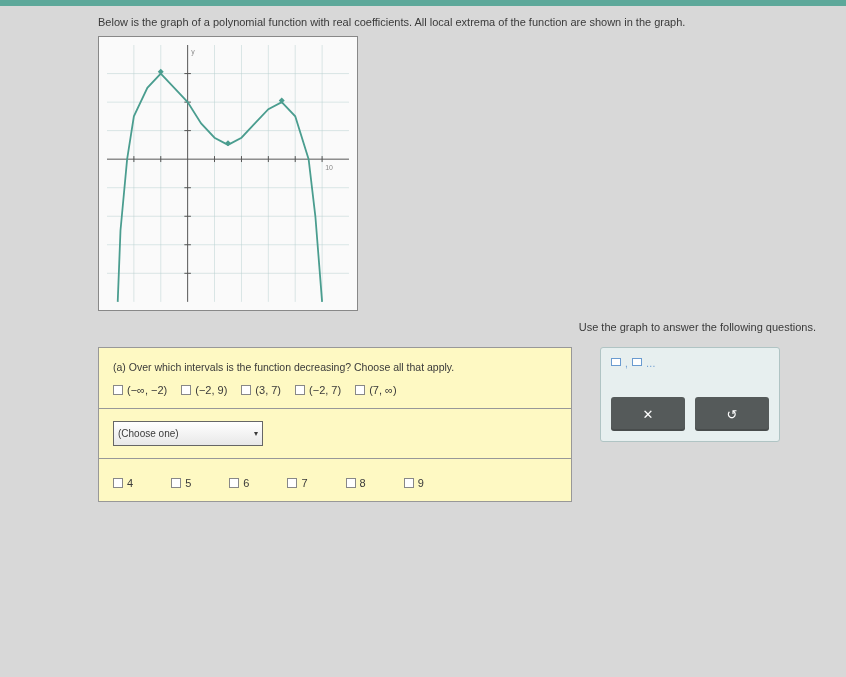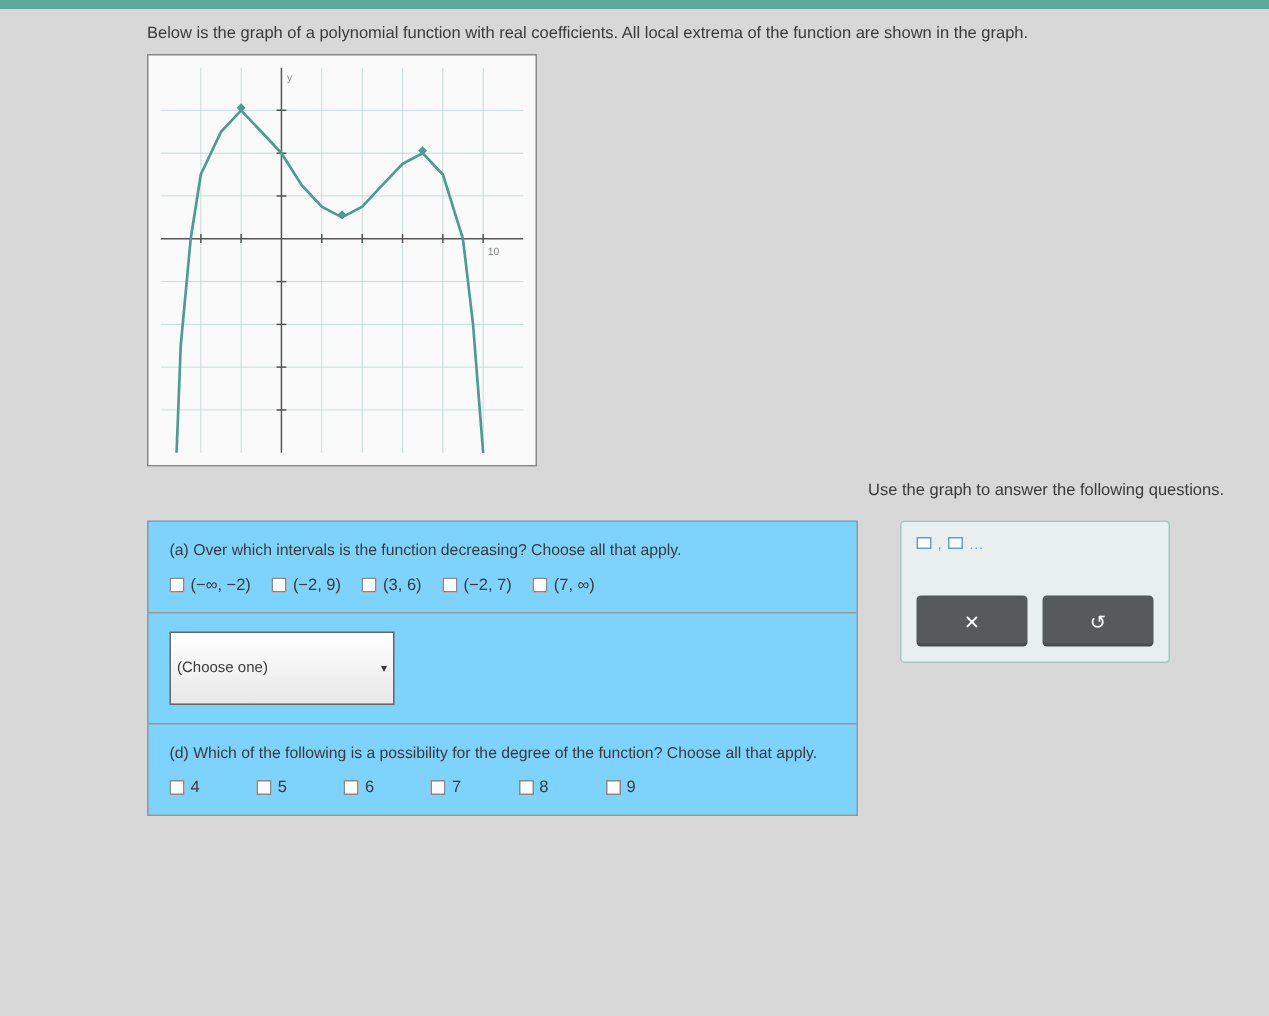--- a/index.html
+++ b/index.html
@@ -48,21 +48,21 @@
       text-align: right;
     }
     .layout {
       display: flex;
       gap: 28px;
       align-items: flex-start;
     }
     .questions {
       width: 474px;
       border: 1px solid #989898;
-      background: #7dd3fc;
+      background: #fef9c3;
     }
     .qrow {
       padding: 12px 14px;
       border-bottom: 1px solid #989898;
       font-size: 10.5px;
       color: #3a3a3a;
     }
     .qrow:last-child { border-bottom: none; }
     .qrow .prompt { margin-bottom: 10px; line-height: 1.35; }
     .options-line {
@@ -88,21 +88,21 @@
       width: 22px;
       height: 22px;
       border: 1px solid #73a9e0;
       background: #fff;
       display: inline-block;
     }
     .select {
       border: 1px solid #666;
       background: linear-gradient(#fff, #e8e8e8);
       font-size: 10px;
-      padding: 18px 4px;
+      padding: 6px 4px;
       display: inline-flex;
       align-items: center;
       gap: 30px;
       justify-content: space-between;
       width: 150px;
       cursor: pointer;
     }
     .select .caret {
       font-size: 8px;
     }
@@ -230,21 +230,21 @@
           <span class="opt">
               <span class="chk"></span>
               <span>(−∞, −2)</span>
             </span>
           <span class="opt">
               <span class="chk"></span>
               <span>(−2, 9)</span>
             </span>
           <span class="opt">
               <span class="chk"></span>
-              <span>(3, 6)</span>
+              <span>(3, 7)</span>
             </span>
           <span class="opt">
               <span class="chk"></span>
               <span>(−2, 7)</span>
             </span>
           <span class="opt">
               <span class="chk"></span>
               <span>(7, ∞)</span>
             </span>
         </div>
@@ -252,21 +252,20 @@
 
 
       <div class="qrow">
         <div class="select">
           <span>(Choose one)</span>
           <span class="caret">▾</span>
         </div>
       </div>
 
       <div class="qrow">
-        <div class="prompt">(d) Which of the following is a possibility for the degree of the function? Choose all that apply.</div>
         <div class="opts-d">
           <span class="opt">
               <span class="chk"></span>
               <span>4</span>
             </span>
           <span class="opt">
               <span class="chk"></span>
               <span>5</span>
             </span>
           <span class="opt">

